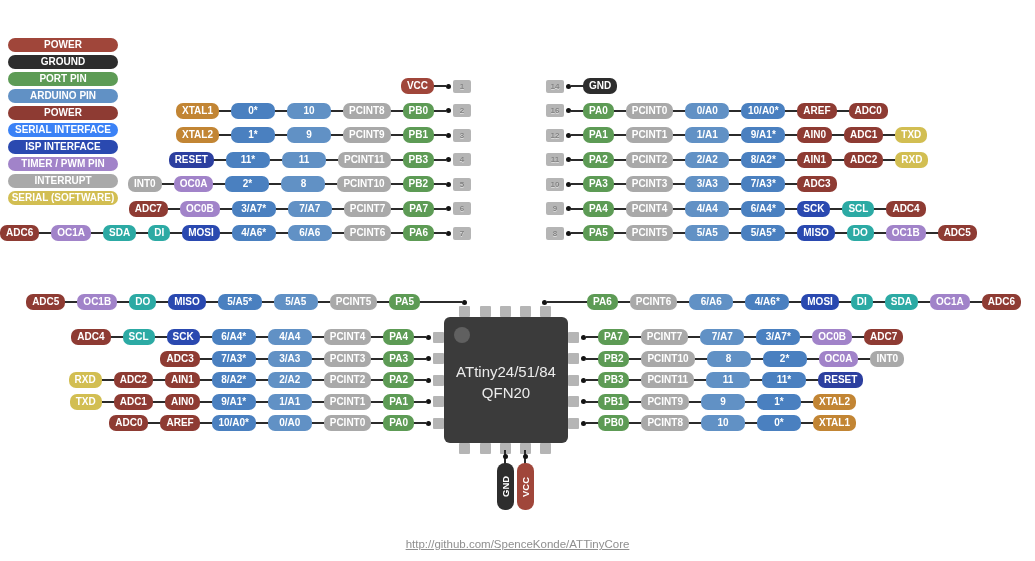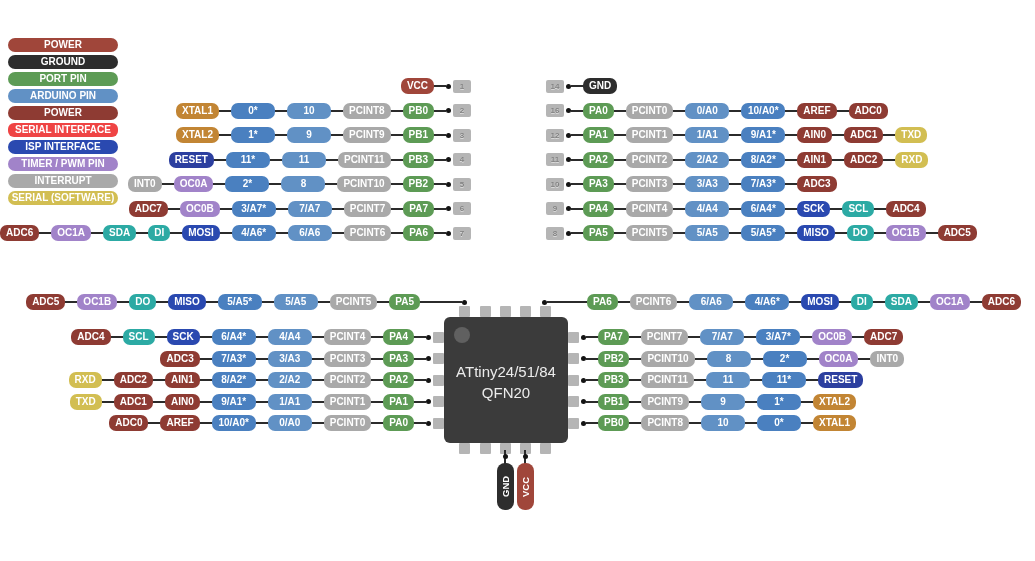--- a/index.html
+++ b/index.html
@@ -42,21 +42,21 @@
 
 <div class="canvas">
 
 
   <div class="legend" id="legend">
       <div class="legend-badge" style="background: rgb(160, 70, 58);">POWER</div>
       <div class="legend-badge" style="background: rgb(45, 45, 45);">GROUND</div>
       <div class="legend-badge" style="background: rgb(93, 155, 85);">PORT PIN</div>
       <div class="legend-badge" style="background: rgb(97, 145, 197);">ARDUINO PIN</div>
       <div class="legend-badge" style="background: rgb(142, 59, 51);">POWER</div>
-      <div class="legend-badge" style="background: #ef4444; border-radius: 6px;">SERIAL INTERFACE</div>
+      <div class="legend-badge" style="background: #3b82f6;">SERIAL INTERFACE</div>
       <div class="legend-badge" style="background: rgb(42, 73, 176); text-align: center;">ISP INTERFACE</div>
       <div class="legend-badge" style="background: rgb(161, 131, 201);">TIMER / PWM PIN</div>
       <div class="legend-badge" style="background: rgb(169, 169, 169);">INTERRUPT</div>
       <div class="legend-badge" style="background: rgb(210, 190, 82);">SERIAL (SOFTWARE)</div>
     </div>
 
 
   <div class="chip" id="qfn-chip" style="left:444px;top:317px;width:124px;height:126px;padding-top:44px;">
     <div class="cdot" style="left:10px;top:10px;width:16px;height:16px;"></div>
     <div class="cline">ATtiny24/51/84</div>
@@ -445,20 +445,21 @@
         <div class="badge" style="background: rgb(169, 169, 169);">PCINT8</div>
         <div class="wire" style="width: 12px;"></div>
         <div class="badge num" style="background: rgb(97, 145, 197);">10</div>
         <div class="wire" style="width: 12px;"></div>
         <div class="badge num" style="background: rgb(74, 128, 192);">0*</div>
         <div class="wire" style="width: 12px;"></div>
         <div class="badge" style="background: rgb(194, 133, 52);">XTAL1</div>
       </div>
     </div>
 
+  <div class="link-wrap"><a class="footer-link">http://github.com/SpenceKonde/ATTinyCore</a></div>
 
 <div class="stub" style="left: 453px; top: 79.5px; width: 18px; height: 13px;">1</div>
     <div class="stub" style="left: 453px; top: 104px; width: 18px; height: 13px;">2</div>
     <div class="stub" style="left: 453px; top: 128.5px; width: 18px; height: 13px;">3</div>
     <div class="stub" style="left: 453px; top: 153px; width: 18px; height: 13px;">4</div>
     <div class="stub" style="left: 453px; top: 177.5px; width: 18px; height: 13px;">5</div>
     <div class="stub" style="left: 453px; top: 202px; width: 18px; height: 13px;">6</div>
     <div class="stub" style="left: 453px; top: 226.5px; width: 18px; height: 13px;">7</div>
     <div class="stub" style="left: 546px; top: 79.5px; width: 18px; height: 13px;">14</div>
     <div class="stub" style="left: 546px; top: 104px; width: 18px; height: 13px;">16</div>

